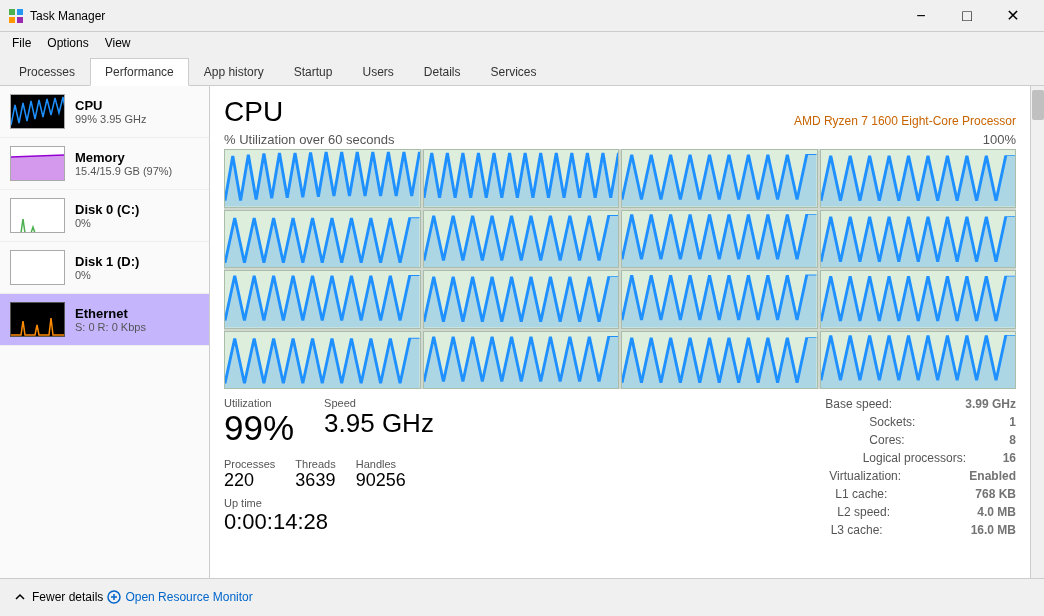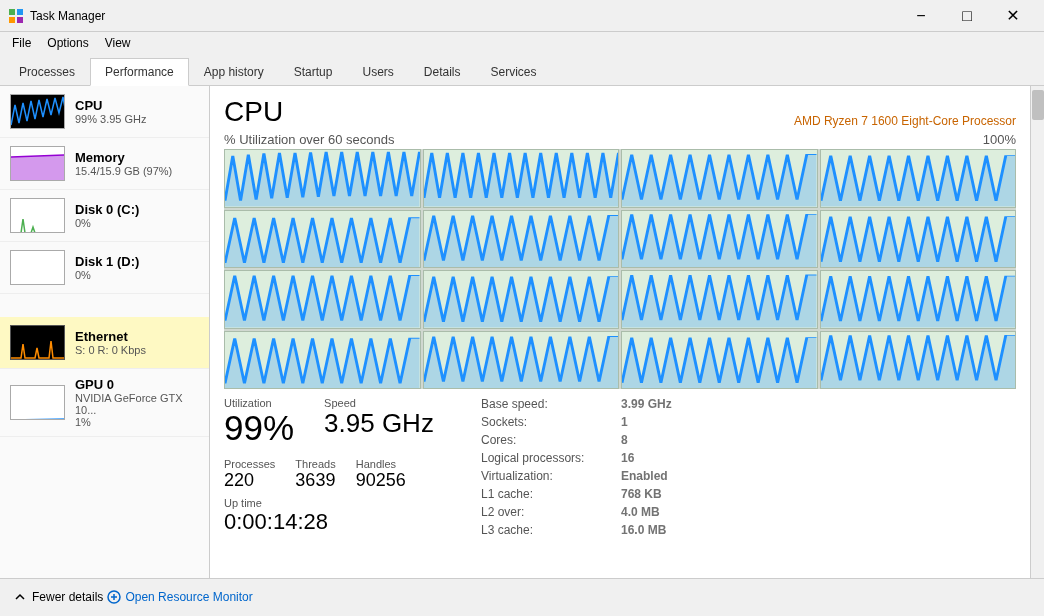--- a/index.html
+++ b/index.html
@@ -74,21 +74,21 @@
       overflow-y: auto;
       background: #fafafa;
     }
     .sidebar-item {
       display: flex;
       align-items: center;
       padding: 8px 10px;
       cursor: pointer;
       border-bottom: 1px solid #eee;
     }
-    .sidebar-item.active { background: #fef9c3; margin-top: 23px; }
+    .sidebar-item.active { background: #c4b5fd; }
     .sidebar-mini-chart {
       width: 55px; height: 35px; margin-right: 10px; flex-shrink: 0;
       border: 1px solid #aaa; background: #fff; position: relative; overflow: hidden;
     }
     .sidebar-item-info { flex: 1; }
     .sidebar-item-name { font-size: 13px; font-weight: 600; color: #000; }
     .sidebar-item-detail { font-size: 11px; color: #555; }
 
     
     .cpu-mini { background: #000; }
@@ -130,21 +130,21 @@
       background: #ddeedd;
       border: 1px solid #aabcaa;
       position: relative;
       overflow: hidden;
     }
     .chart-cell svg { width: 100%; height: 100%; }
 
     
     .stats-section {
       display: flex;
-      gap: 17px;
+      gap: 9px;
     }
     .stats-left {
       width: 220px;
     }
     .stat-group { margin-bottom: 6px; }
     .stat-label { font-size: 11px; color: #555; }
     .stat-value { font-size: 35px; font-weight: 300; color: #000; line-height: 1.1; text-align: right; }
     .stat-value-med { font-size: 22px; font-weight: 300; color: #000; }
     .stats-row {
       display: flex;
@@ -158,20 +158,21 @@
     .uptime-value { font-size: 22px; font-weight: 300; color: #000; }
 
     .stats-right {
       flex: 1;
       padding-left: 20px;
     }
     .detail-row {
       display: flex;
       margin-bottom: 4px;
       font-size: 12px;
+      justify-content: flex-end;
     }
     .detail-key { width: 140px; color: #555; }
     .detail-val { color: #737373; font-weight: 700; }
 
     
     .bottom-bar {
       height: 36px;
       background: #f0f0f0;
       border-top: 1px solid #ccc;
       display: flex;
@@ -305,32 +306,20 @@
         <svg viewBox="0 0 55 35" preserveAspectRatio="none" width="55" height="35">
           <polyline points="0,32 10,32 12,18 14,32 24,32 26,22 28,32 38,32 40,15 42,32 55,32" style="stroke:#FF8C00;fill:none;stroke-width:1.5"></polyline>
         </svg>
       </div>
       <div class="sidebar-item-info">
         <div class="sidebar-item-name">Ethernet</div>
         <div class="sidebar-item-detail">S: 0 R: 0 Kbps</div>
       </div>
     </div>
 
-    <div class="sidebar-item">
-      <div class="sidebar-mini-chart" style="background:#fff;border:1px solid #aaa;">
-        <svg viewBox="0 0 55 35" preserveAspectRatio="none" width="55" height="35">
-          <polyline points="0,34 55,33" style="stroke:#1e90ff;fill:none;stroke-width:1.5"></polyline>
-        </svg>
-      </div>
-      <div class="sidebar-item-info">
-        <div class="sidebar-item-name">GPU 0</div>
-        <div class="sidebar-item-detail">NVIDIA GeForce GTX 10...</div>
-        <div class="sidebar-item-detail">1%</div>
-      </div>
-    </div>
 
   </div>
 
   <div class="content">
 
     <div class="cpu-header">
       <span class="cpu-title">CPU</span>
       <span class="cpu-processor">AMD Ryzen 7 1600 Eight-Core Processor</span>
     </div>
 
@@ -491,21 +480,21 @@
         </div>
         <div class="detail-row">
           <span class="detail-key">Virtualization:</span>
           <span class="detail-val">Enabled</span>
         </div>
         <div class="detail-row">
           <span class="detail-key">L1 cache:</span>
           <span class="detail-val">768 KB</span>
         </div>
         <div class="detail-row">
-          <span class="detail-key">L2 over:</span>
+          <span class="detail-key">L2 speed:</span>
           <span class="detail-val">4.0 MB</span>
         </div>
         <div class="detail-row">
           <span class="detail-key">L3 cache:</span>
           <span class="detail-val">16.0 MB</span>
         </div>
       </div>
     </div>
 
   </div>

